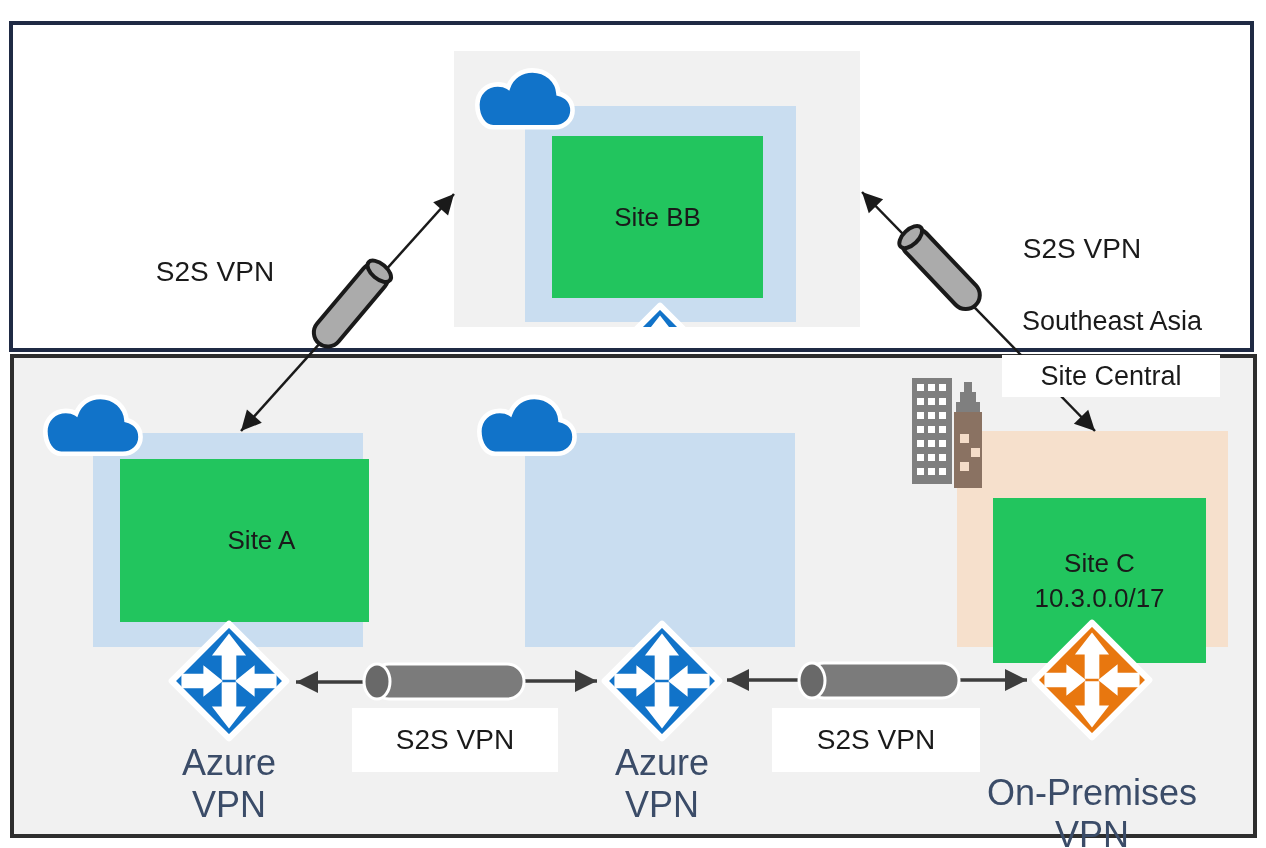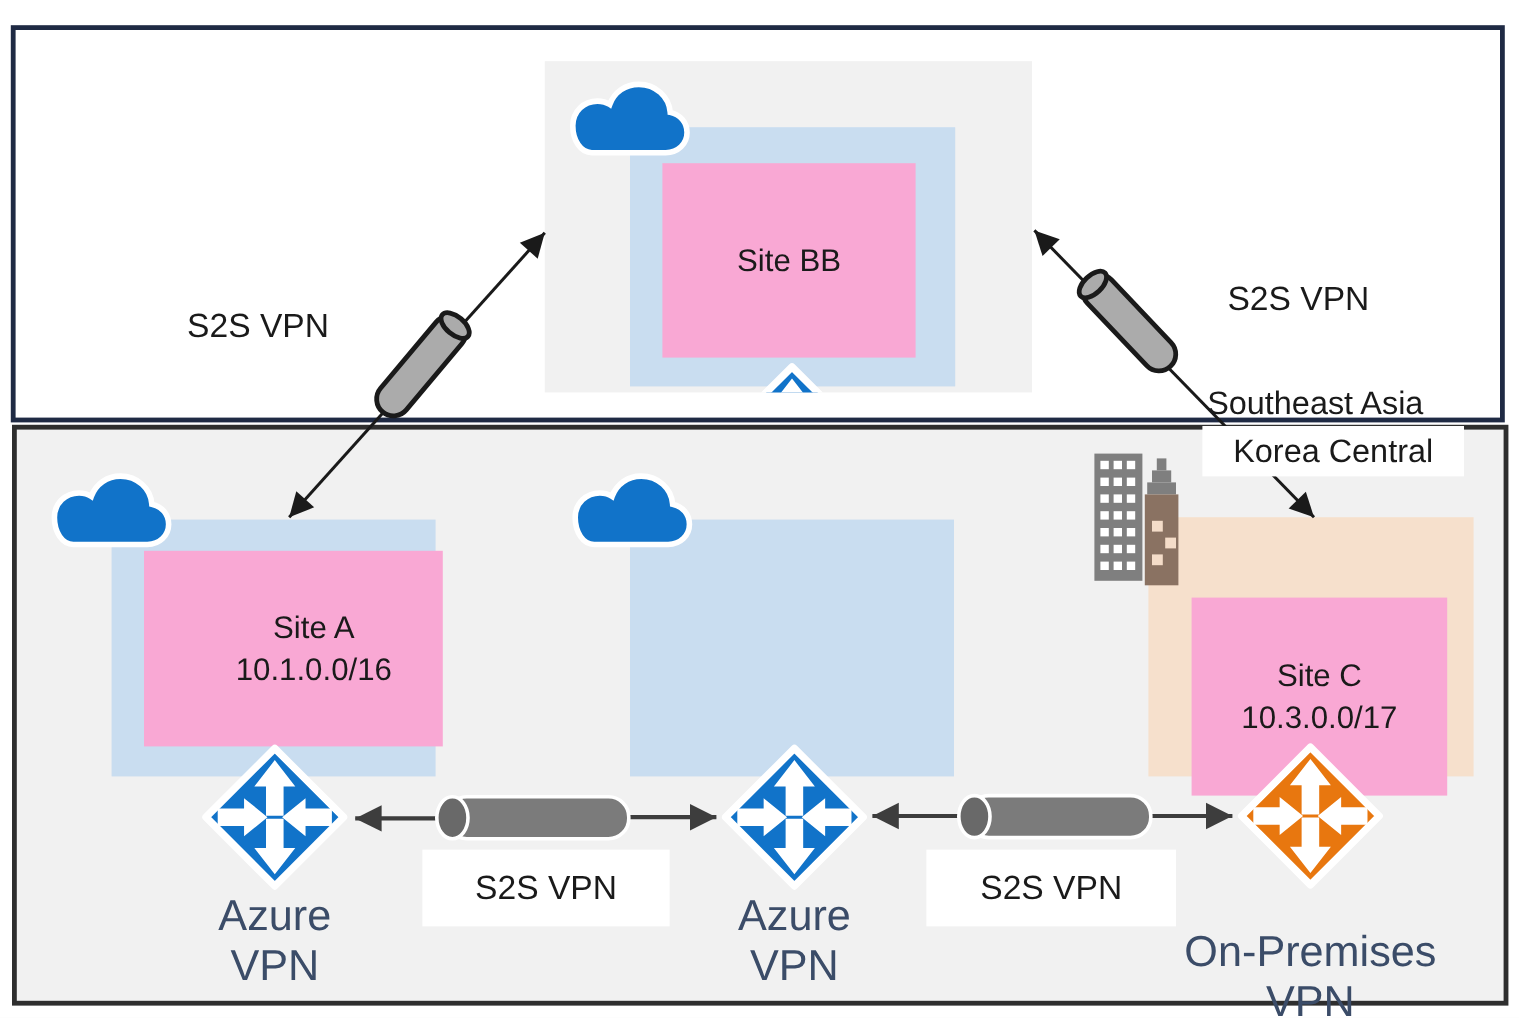--- a/index.html
+++ b/index.html
@@ -16,21 +16,21 @@
   .panel-bottom{
     left:10px;top:354px;width:1247px;height:484px;
     border:4px solid #2e2e2e;background:#f1f1f1;box-sizing:border-box;z-index:1;
   }
   
   .bb-container{left:454px;top:51px;width:406px;height:276px;background:#f1f1f1;overflow:hidden;z-index:2;}
   
   .frame-blue{background:#c9ddf0;z-index:2;}
   .frame-orange{background:#f6e0cc;z-index:2;}
   .inner-white{
-    background:#f9a8d4;z-index:3;display:flex;flex-direction:column;
+    background:#22c55e;z-index:3;display:flex;flex-direction:column;
     align-items:center;justify-content:center;text-align:center;
     font-size:26px;line-height:35px;color:#1a1a1a;
   }
   
   .cloud-svg{z-index:4;color:#1173c9;}
   .gw{z-index:4;color:#1173c9;}
   .gw-orange{color:#e8770f;}
   
   .txt{white-space:nowrap;color:#1a1a1a;}
   .s2s-plain{font-size:28px;z-index:4;}
@@ -81,28 +81,27 @@
     <svg class="abs cloud-svg" style="left:14px;top:7px;" width="112" height="75" viewBox="0 0 120 80">
         <use href="#sym-cloud"></use>
       </svg>
     <svg class="abs gw" style="left:145px;top:251px;" width="122" height="122" viewBox="0 0 100 100">
         <use href="#sym-gw"></use>
       </svg>
   </div>
 
   <div class="abs txt s2s-plain" style="left:145px;top:256px;width:140px;text-align:center;">S2S VPN</div>
   <div class="abs txt s2s-plain" style="left:1012px;top:233px;width:140px;text-align:center;">S2S VPN</div>
-  <div class="abs txt region-label" style="left:1006px;top:321px;width:212px;">Southeast Asia</div>
+  <div class="abs txt region-label" style="left:1006px;top:306px;width:212px;text-align:center;">Southeast Asia</div>
 
   <div class="abs panel-bottom"></div>
 
   <div class="abs frame-blue" style="left:93px;top:433px;width:270px;height:214px;"></div>
   <div class="abs inner-white" style="left:120px;top:459px;width:215px;height:163px;padding-left:34px;">
     <div>Site A</div>
-    <div>10.1.0.0/16</div>
   </div>
   <svg class="abs cloud-svg" style="left:36px;top:384px;" width="112" height="76" viewBox="0 0 120 80">
       <use href="#sym-cloud"></use>
     </svg>
   <svg class="abs gw" style="left:168px;top:620px;" width="122" height="122" viewBox="0 0 100 100">
       <use href="#sym-gw"></use>
     </svg>
   <div class="abs gw-label" style="left:149px;top:742px;width:160px;">Azure VPN</div>
 
   <div class="abs frame-blue" style="left:525px;top:433px;width:270px;height:214px;"></div>
@@ -202,15 +201,15 @@
       <line x1="805" y1="680" x2="727" y2="680" marker-end="url(#ah-gray)"></line>
       <line x1="955" y1="680" x2="1027" y2="680" marker-end="url(#ah-gray)"></line>
     </g>
 
     <g>
       <rect x="807" y="663" width="152" height="35" rx="17" fill="#7b7b7b" stroke="#ffffff" stroke-width="3"></rect>
       <ellipse cx="812" cy="680.5" rx="13" ry="17.5" fill="#696969" stroke="#ffffff" stroke-width="3"></ellipse>
     </g>
   </svg>
 
-  <div class="abs region-box" style="left:1002px;top:355px;width:218px;height:42px;">Korea Central</div>
+  <div class="abs region-box" style="left:1002px;top:355px;width:218px;height:42px;">Site Central</div>
 
 </div>
 
 </body></html>

